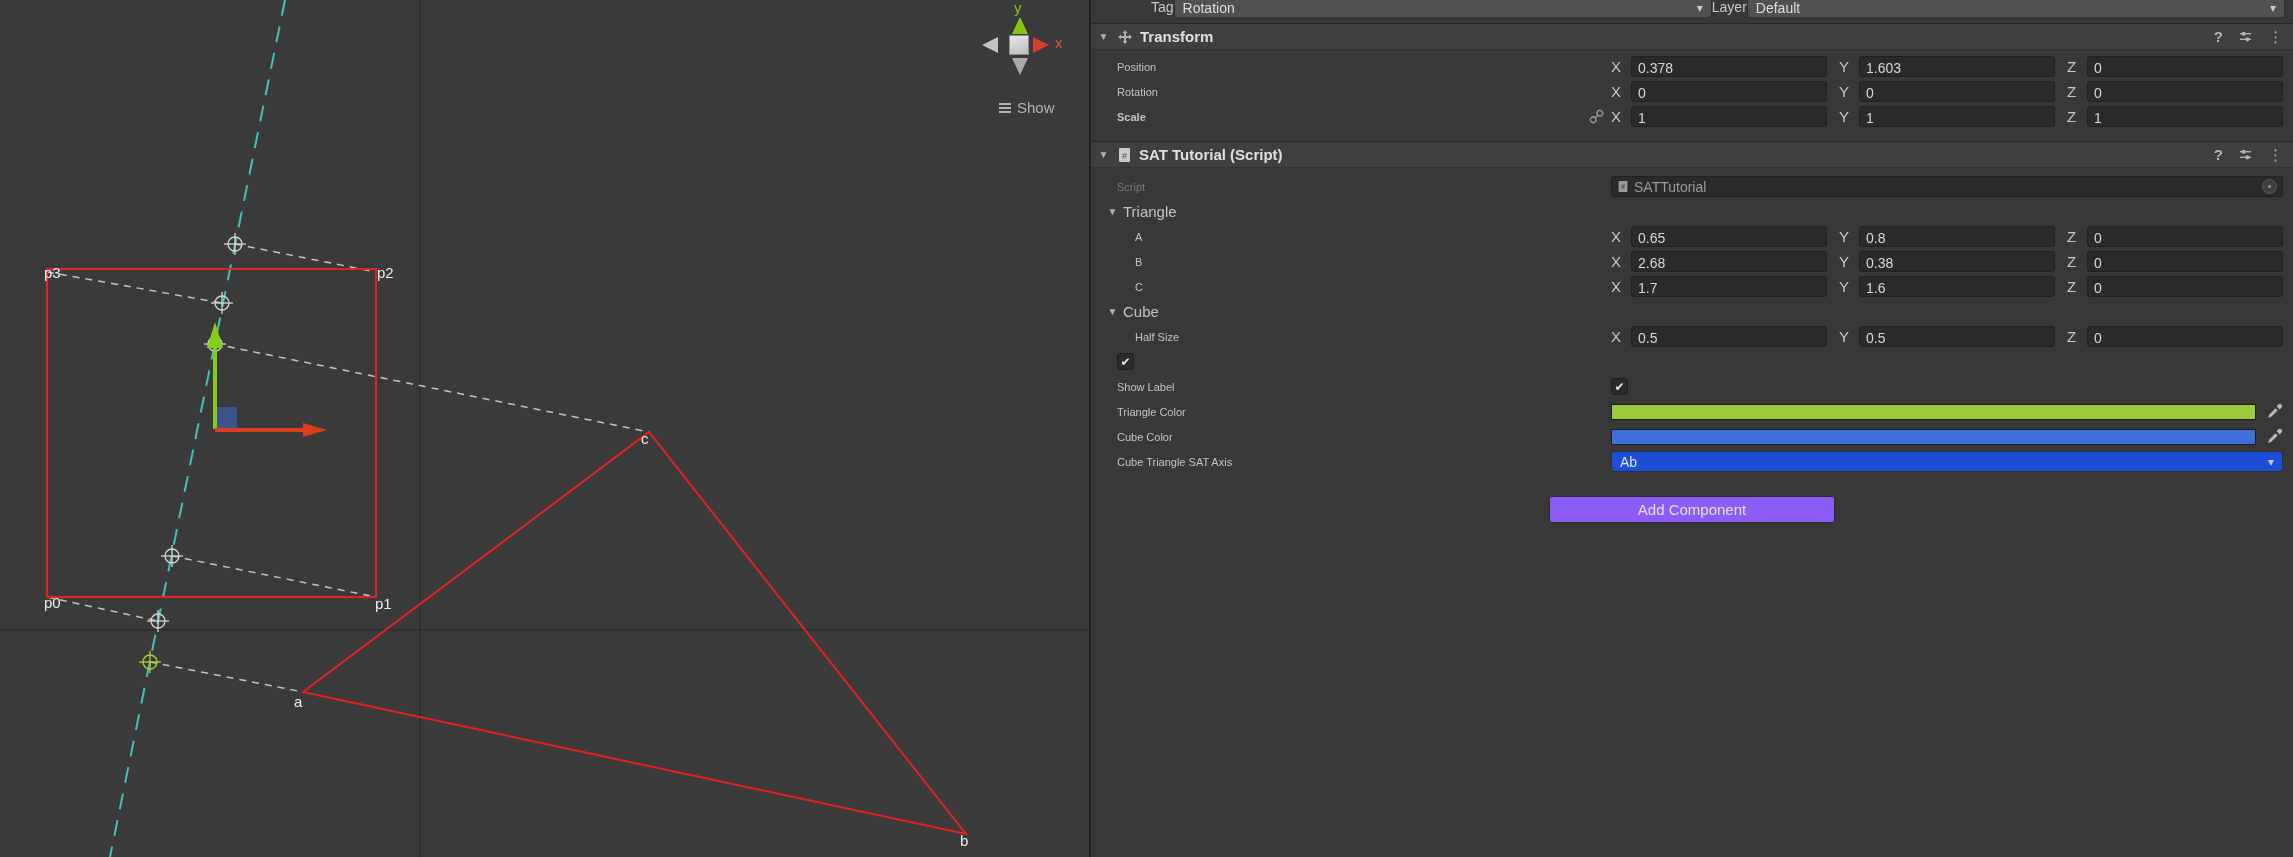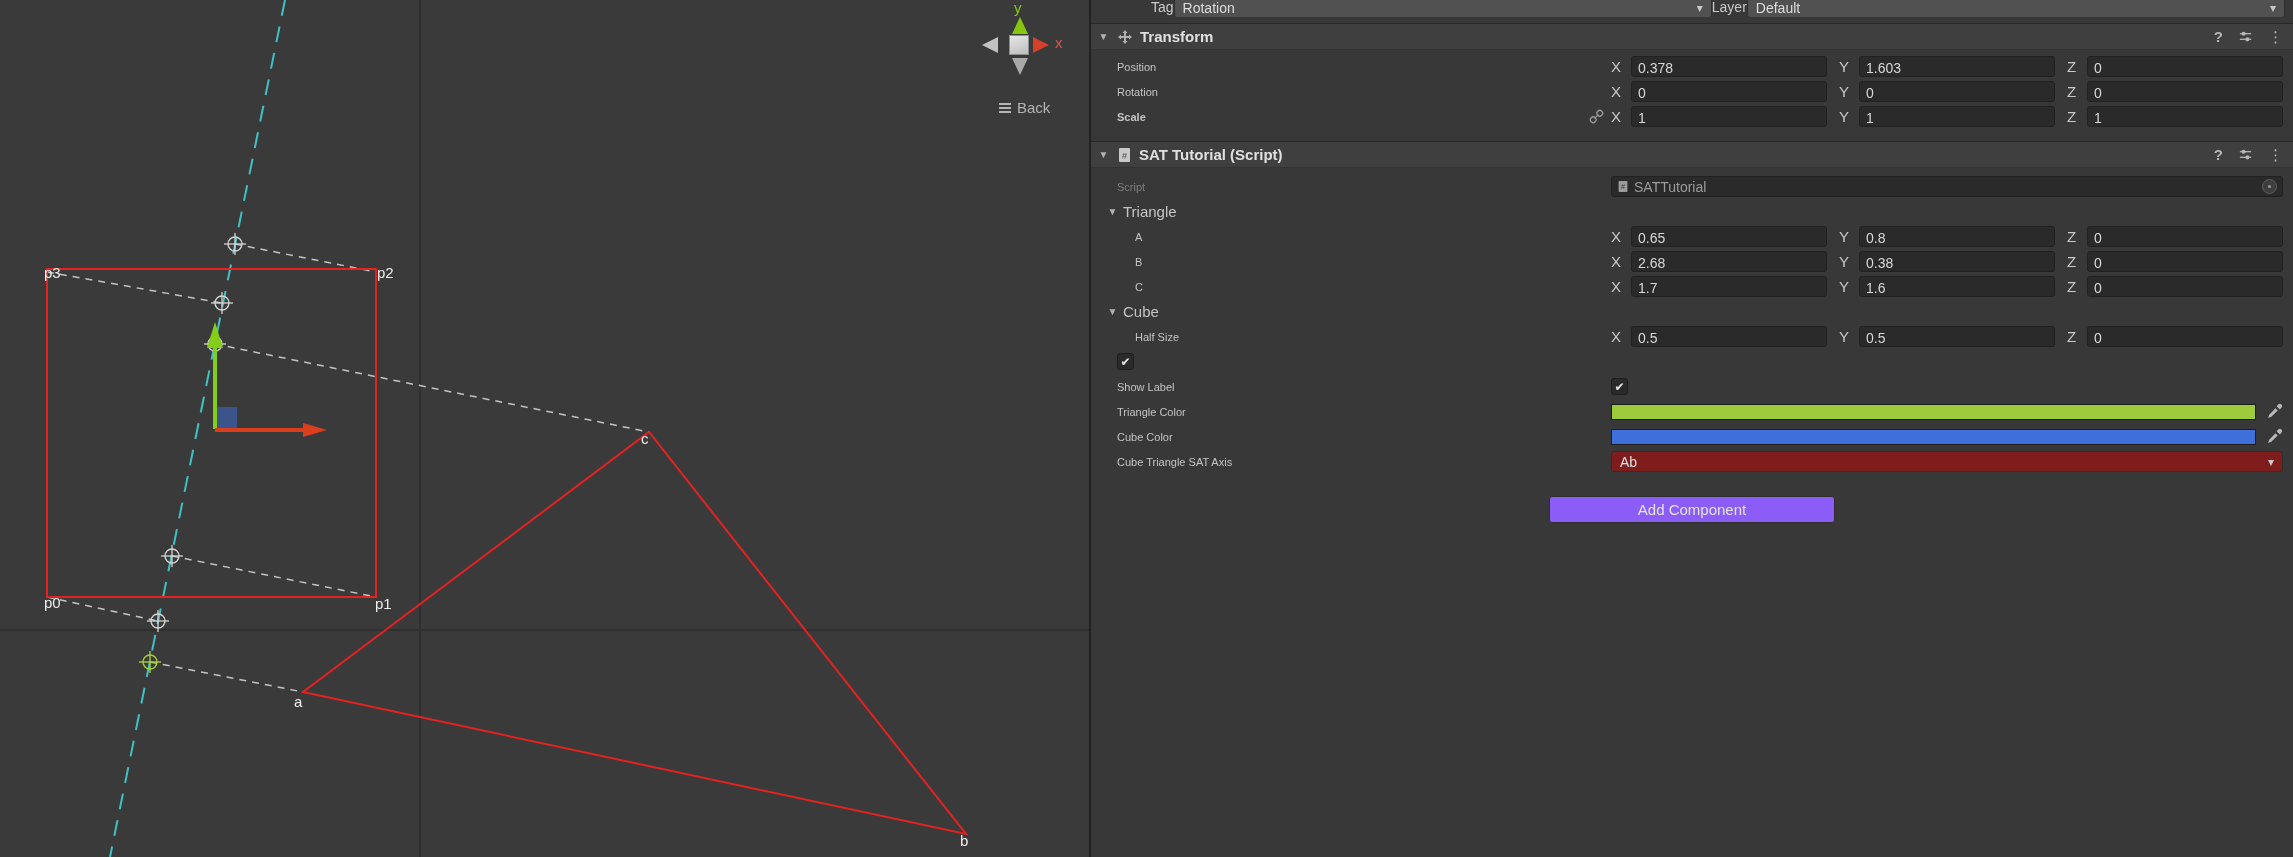--- a/index.html
+++ b/index.html
@@ -73,21 +73,21 @@
   .picker::after { content:""; position:absolute; left:5px; top:5px; width:3px; height:3px;
                    border-radius:50%; background:#9B9B9B; }
 
   .cb { width:17px; height:17px; background:#2A2A2A; border:1px solid #1E1E1E; border-radius:3px;
         display:flex; align-items:center; justify-content:center; }
   .cb .check { color:#E6E6E6; font-size:12px; line-height:1; }
 
   .swatch { flex:1; height:16px; border:1px solid #1D1D1D; margin-right:10px; }
   .eyedrop { width:17px; height:17px; display:flex; }
 
-  .select { flex:1; height:21px; background:#7f1d1d; border:1px solid #2E2E2E; border-radius:3px;
+  .select { flex:1; height:21px; background:#1d4ed8; border:1px solid #2E2E2E; border-radius:3px;
             display:flex; align-items:center; justify-content:space-between; padding:0 8px;
             color:#E0E0E0; font-size:14px; }
   .select .caret { color:#C8C8C8; font-size:12px; }
 
   .addc-wrap { display:flex; justify-content:center; padding-top:22px; }
   .addc { width:286px; height:27px; background:#8b5cf6; border:1px solid #2E2E2E; border-radius:3px;
           color:#E3E3E3; font-size:15px; display:flex; align-items:center; justify-content:center; cursor:default; }
 </style>
 </head>
 <body>
@@ -170,21 +170,21 @@
     <div class="ogizmo">
       <div class="og-y-label">y</div>
       <div class="og-cone og-up"></div>
       <div class="og-cone og-left"></div>
       <div class="og-cube"></div>
       <div class="og-cone og-right"></div>
       <div class="og-x-label">x</div>
       <div class="og-cone og-down"></div>
       <div class="og-back">
         <span class="og-menu-icon"></span>
-        <span>Back</span>
+        <span>Show</span>
       </div>
     </div>
   </div>
 
   <div class="inspector">
 
     <div class="topbar">
       <span class="lbl">Tag</span>
       <div class="dd">
         <span>Rotation</span>

